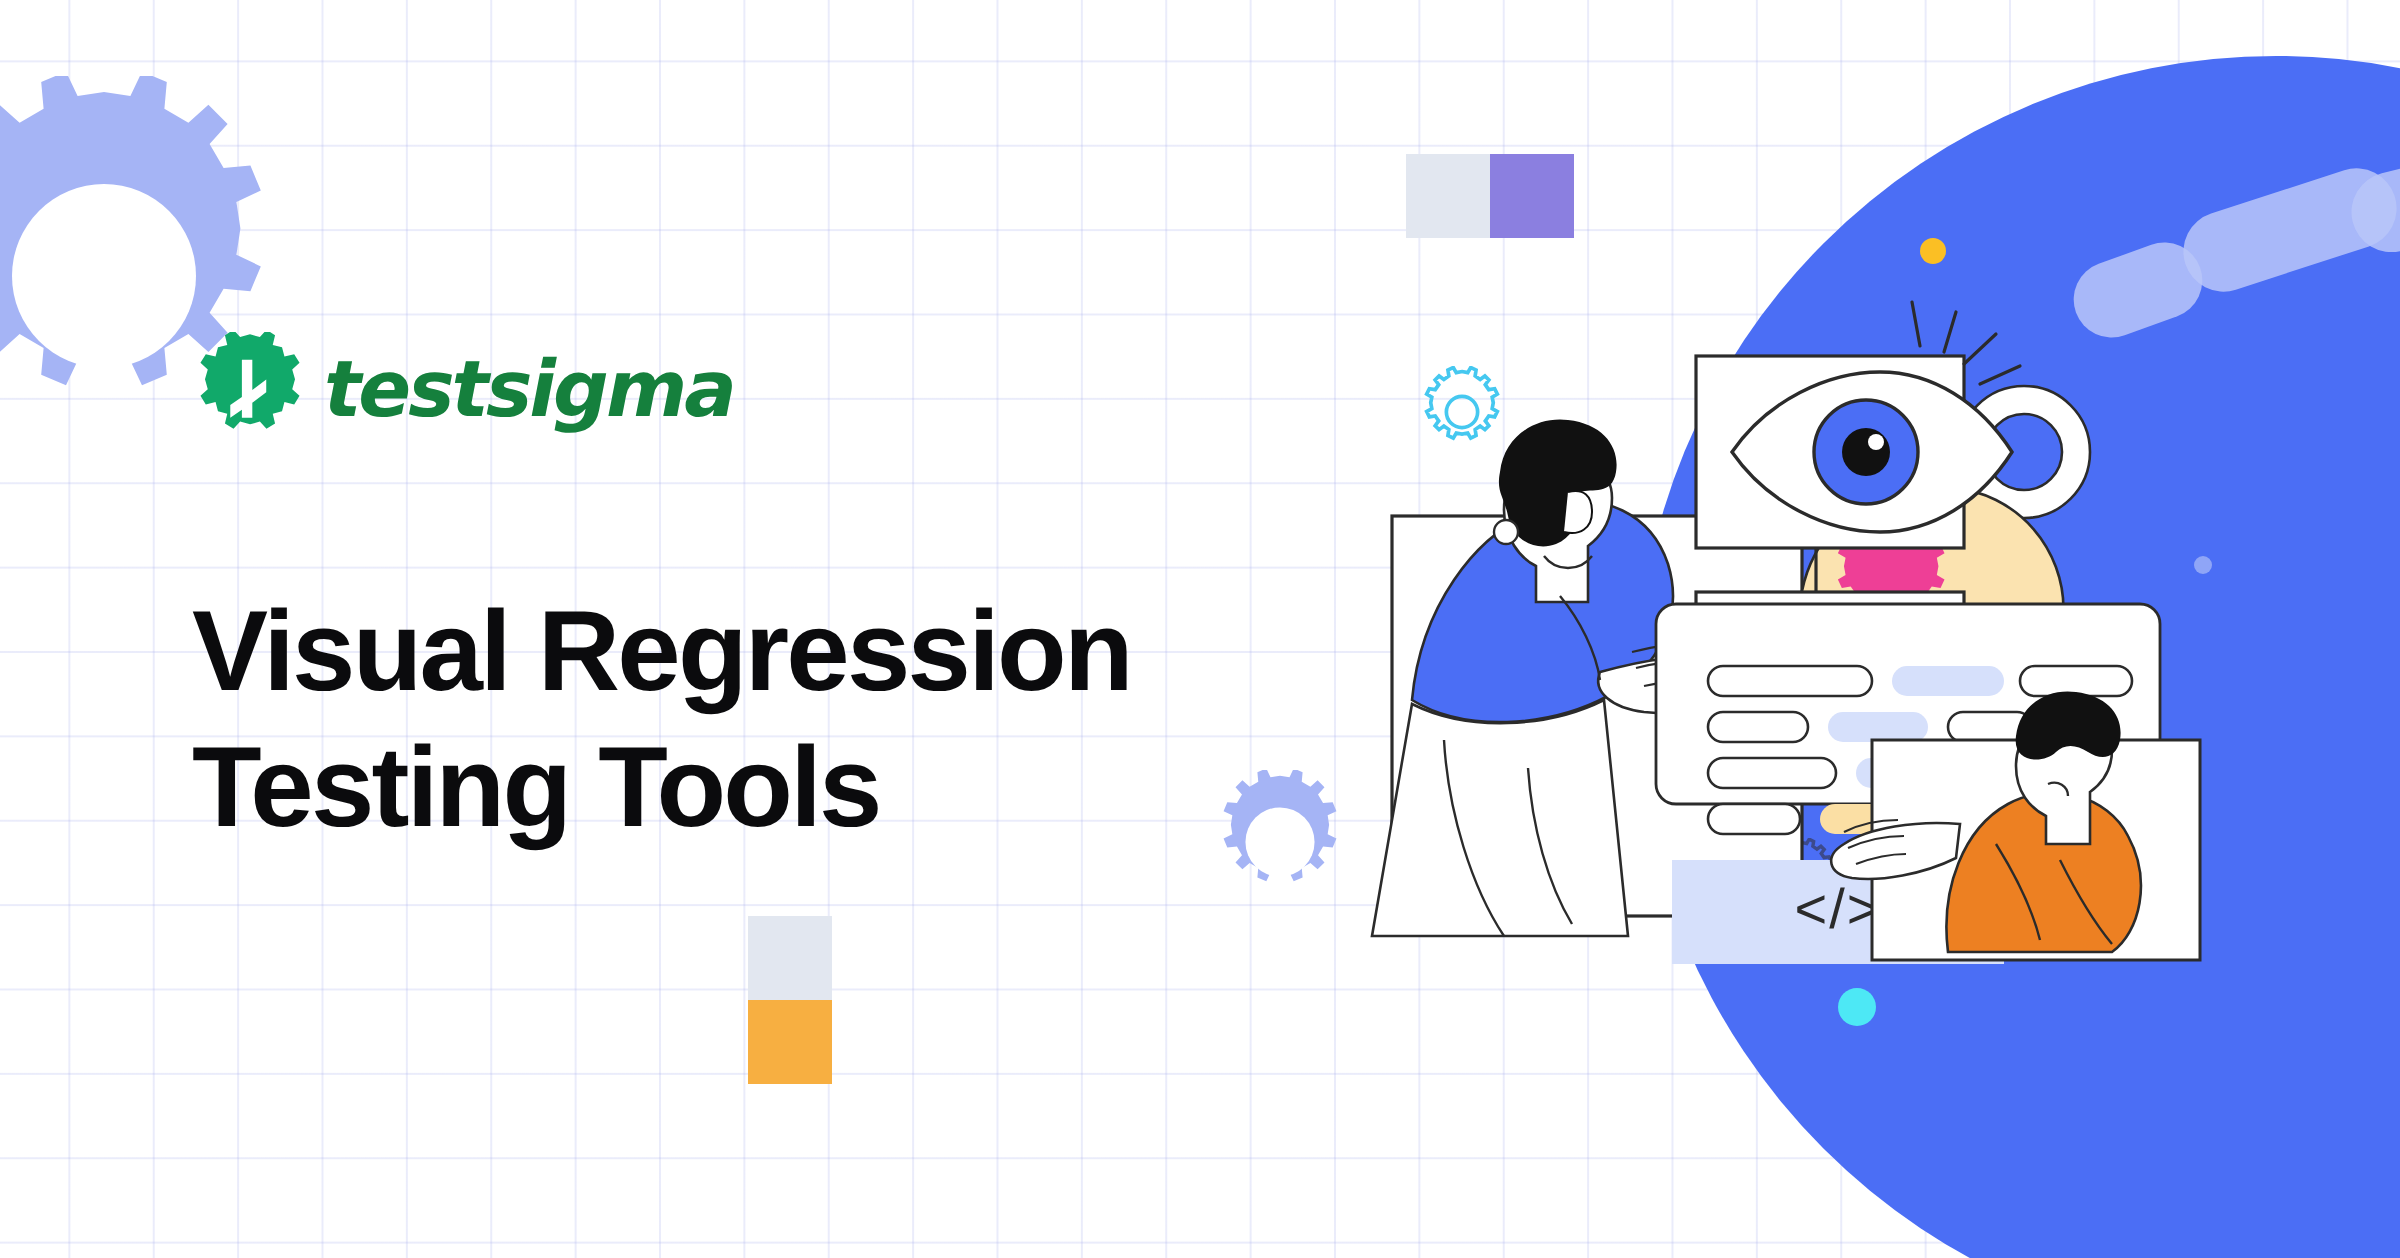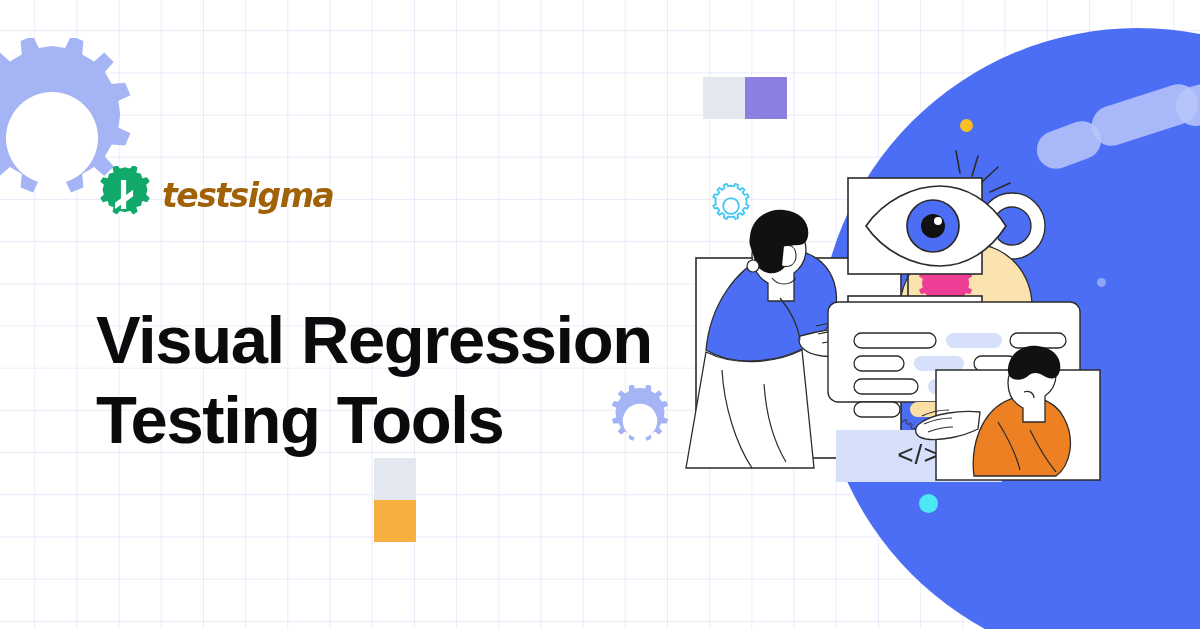--- a/index.html
+++ b/index.html
@@ -78,36 +78,36 @@
   .logo {
     position: absolute;
     left: 96px; top: 166px;
     display: flex;
     align-items: center;
     gap: 8px;
   }
   .logo-mark { width: 58px; height: 58px; }
   .logo-word {
     font-family: "DejaVu Sans", sans-serif;
-    font-size: 33px;
+    font-size: 39px;
     font-weight: bold;
     font-style: italic;
-    color: #a16207;
+    color: #15803d;
     letter-spacing: -1.5px;
     line-height: 1;
   }
 
   
   .headline {
     position: absolute;
     left: 96px;
     top: 255px;
     width: 560px;
     font-family: "Liberation Sans", sans-serif;
-    font-size: 67px;
+    font-size: 57px;
     font-weight: bold;
     line-height: 1.19;
     letter-spacing: -1.4px;
     color: #0B0B0D;
     white-space: pre-line;
   }
 
   
   .illustration {
     position: absolute;

